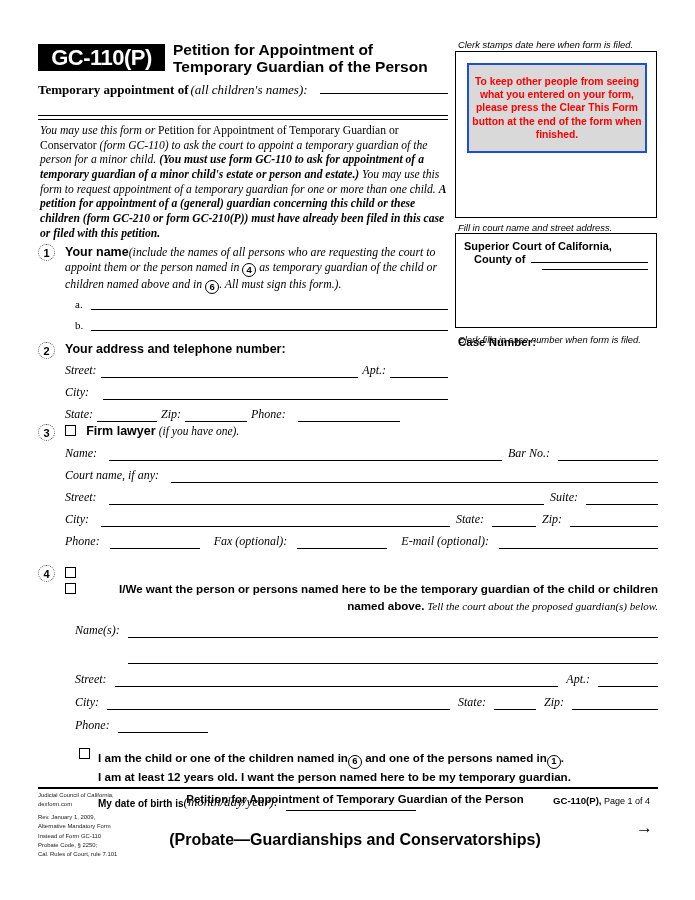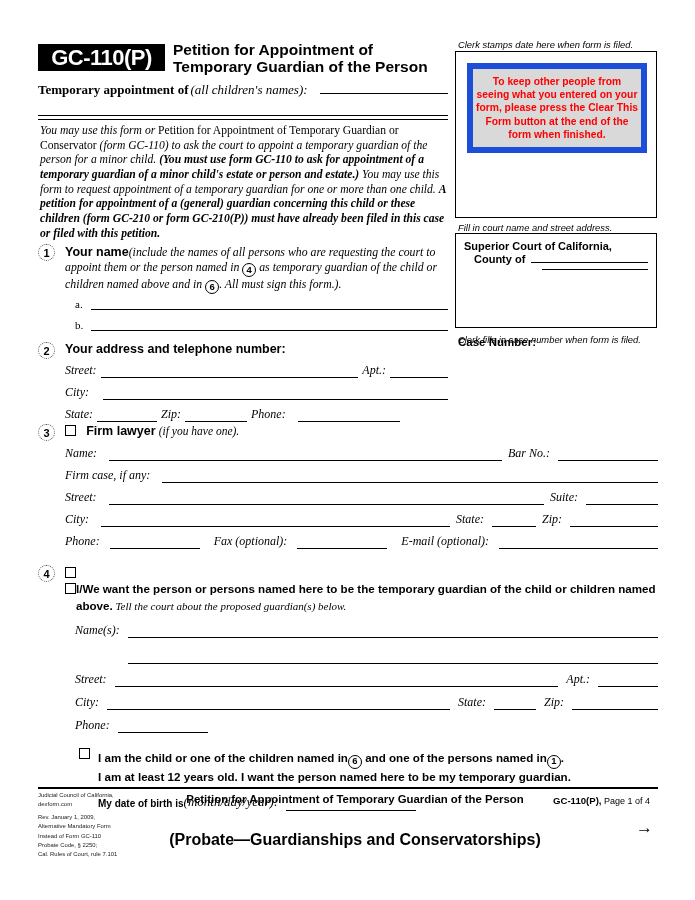--- a/index.html
+++ b/index.html
@@ -38,21 +38,21 @@
   .intro{position:absolute;left:40px;top:124px;width:406px;
          font-size:11.6px;line-height:1.265;text-align:left;}
 
   
   .stampcap{position:absolute;left:458px;top:39px;width:200px;
             font-style:italic;font-size:9.4px;
             font-family:"Liberation Sans",sans-serif;}
   .stampbox{position:absolute;left:455px;top:51px;width:202px;height:167px;
             border:1.3px solid #000;background:#fff;box-sizing:border-box;}
   .warnbox{position:absolute;left:11px;top:11px;width:180px;height:90px;
-           border:6px solid #1d4ed8;background:#d9d9d9;box-sizing:border-box;
+           border:2px solid #1d4ed8;background:#d9d9d9;box-sizing:border-box;
            display:flex;align-items:center;justify-content:center;padding:2px;}
   .warntext{color:#ff0000;font-family:"Liberation Sans",sans-serif;
             font-weight:bold;font-size:10.3px;line-height:1.28;text-align:center;}
 
   .courtcap{position:absolute;left:458px;top:222px;width:200px;
             font-style:italic;font-size:9.4px;
             font-family:"Liberation Sans",sans-serif;}
   .courtbox{position:absolute;left:455px;top:233px;width:202px;height:95px;
             border:1.3px solid #000;box-sizing:border-box;padding:6px 8px 0 8px;}
   .courtbox .l1{font-family:"Liberation Sans",sans-serif;font-weight:bold;
@@ -208,21 +208,21 @@
         </div>
 
         <div class="row">
           <span class="lab">Name:</span>
           <span class="fl" style="margin-left:8px;"></span>
           <span class="lab" style="padding-left:6px;">Bar No.:</span>
           <span class="ln" style="width:100px;margin-left:4px;"></span>
         </div>
 
         <div class="row">
-          <span class="lab">Firm case, if any:</span>
+          <span class="lab">Court name, if any:</span>
           <span class="fl" style="margin-left:8px;"></span>
         </div>
 
         <div class="row">
           <span class="lab">Street:</span>
           <span class="fl" style="margin-left:8px;"></span>
           <span class="lab" style="padding-left:6px;font-family:Liberation Serif, serif;">Suite:</span>
           <span class="ln" style="width:72px;margin-left:4px;"></span>
         </div>
 
@@ -251,21 +251,21 @@
     <div class="item">
       <div class="num">4</div>
       <div class="cont">
 
         <div style="display:flex;align-items:flex-start;font-size:12px;">
           <span class="cbx" style="margin-top:2px;flex:0 0 auto;"></span>
         </div>
 
         <div style="display:flex;align-items:flex-start;font-size:12px;margin-top:3px;">
           <span class="cbx" style="margin-top:2px;flex:0 0 auto;"></span>
-          <div style="line-height:1.3;"><span class="sans b" style="font-size:11.6px;">I/We want the person or persons named here to be the temporary guardian of the child or children named above.</span><span class="i" style="font-size:11px;"> Tell the court about the proposed guardian(s) below.</span></div>
+          <div style="margin-left:7px;line-height:1.3;text-align:right;"><span class="sans b" style="font-size:11.6px;">I/We want the person or persons named here to be the temporary guardian of the child or children named above.</span><span class="i" style="font-size:11px;"> Tell the court about the proposed guardian(s) below.</span></div>
         </div>
 
         <div class="row" style="margin-top:9px;">
           <span class="lab" style="padding-left:10px;">Name(s):</span>
           <span class="fl" style="margin-left:4px;"></span>
         </div>
         <div class="row" style="margin-top:11px;">
           <span class="lab" style="padding-left:10px;visibility:hidden;">Name(s):</span>
           <span class="fl" style="margin-left:4px;"></span>
         </div>

